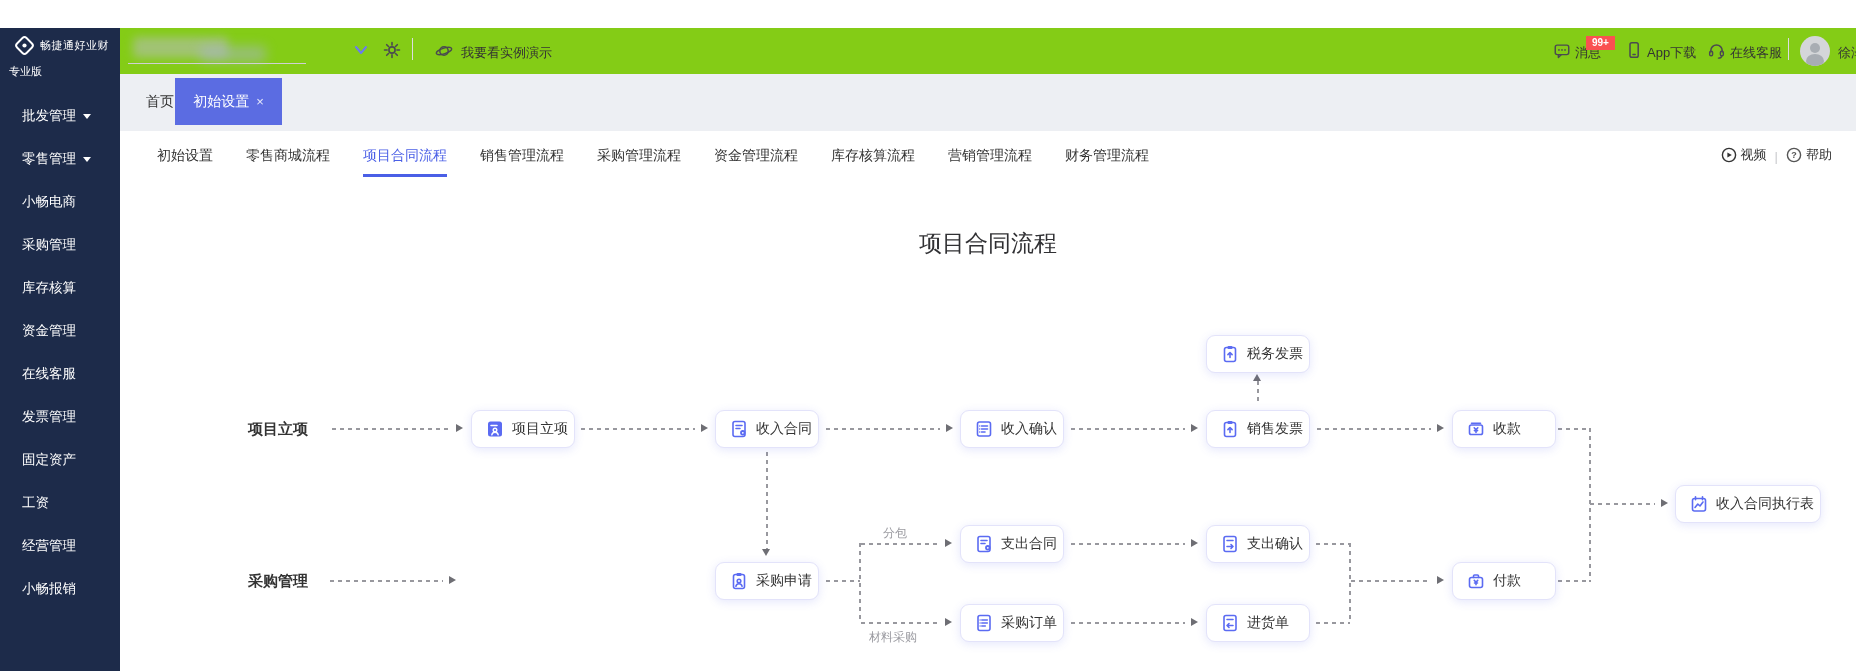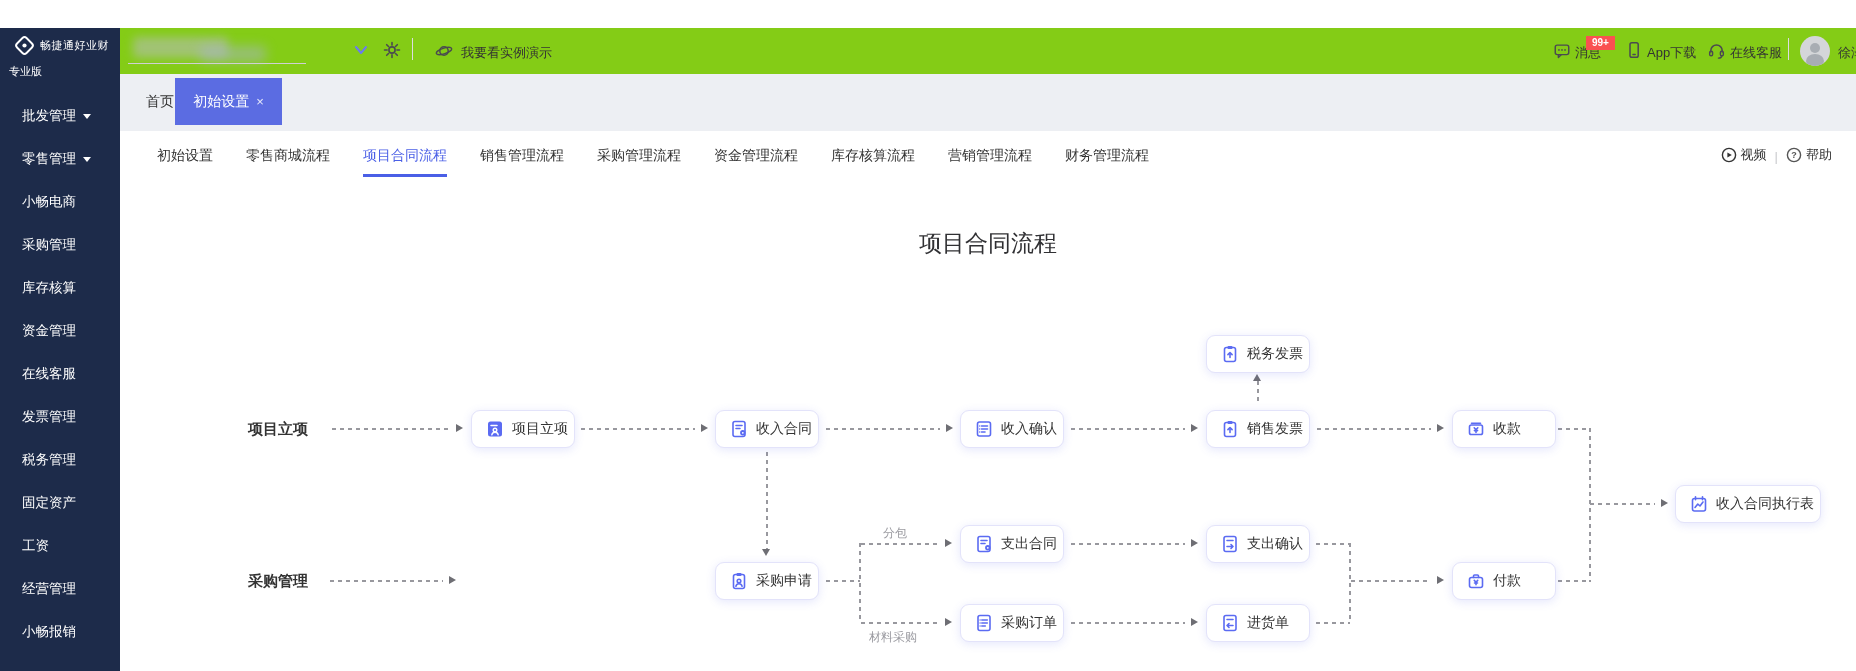--- a/index.html
+++ b/index.html
@@ -103,23 +103,20 @@
         <span>库存核算</span>
       </div>
     <div class="side-item">
         <span>资金管理</span>
       </div>
     <div class="side-item">
         <span>在线客服</span>
       </div>
     <div class="side-item">
         <span>发票管理</span>
-      </div>
-    <div class="side-item">
-        <span>税务管理</span>
       </div>
     <div class="side-item">
         <span>固定资产</span>
       </div>
     <div class="side-item">
         <span>工资</span>
       </div>
     <div class="side-item">
         <span>经营管理</span>
       </div>

